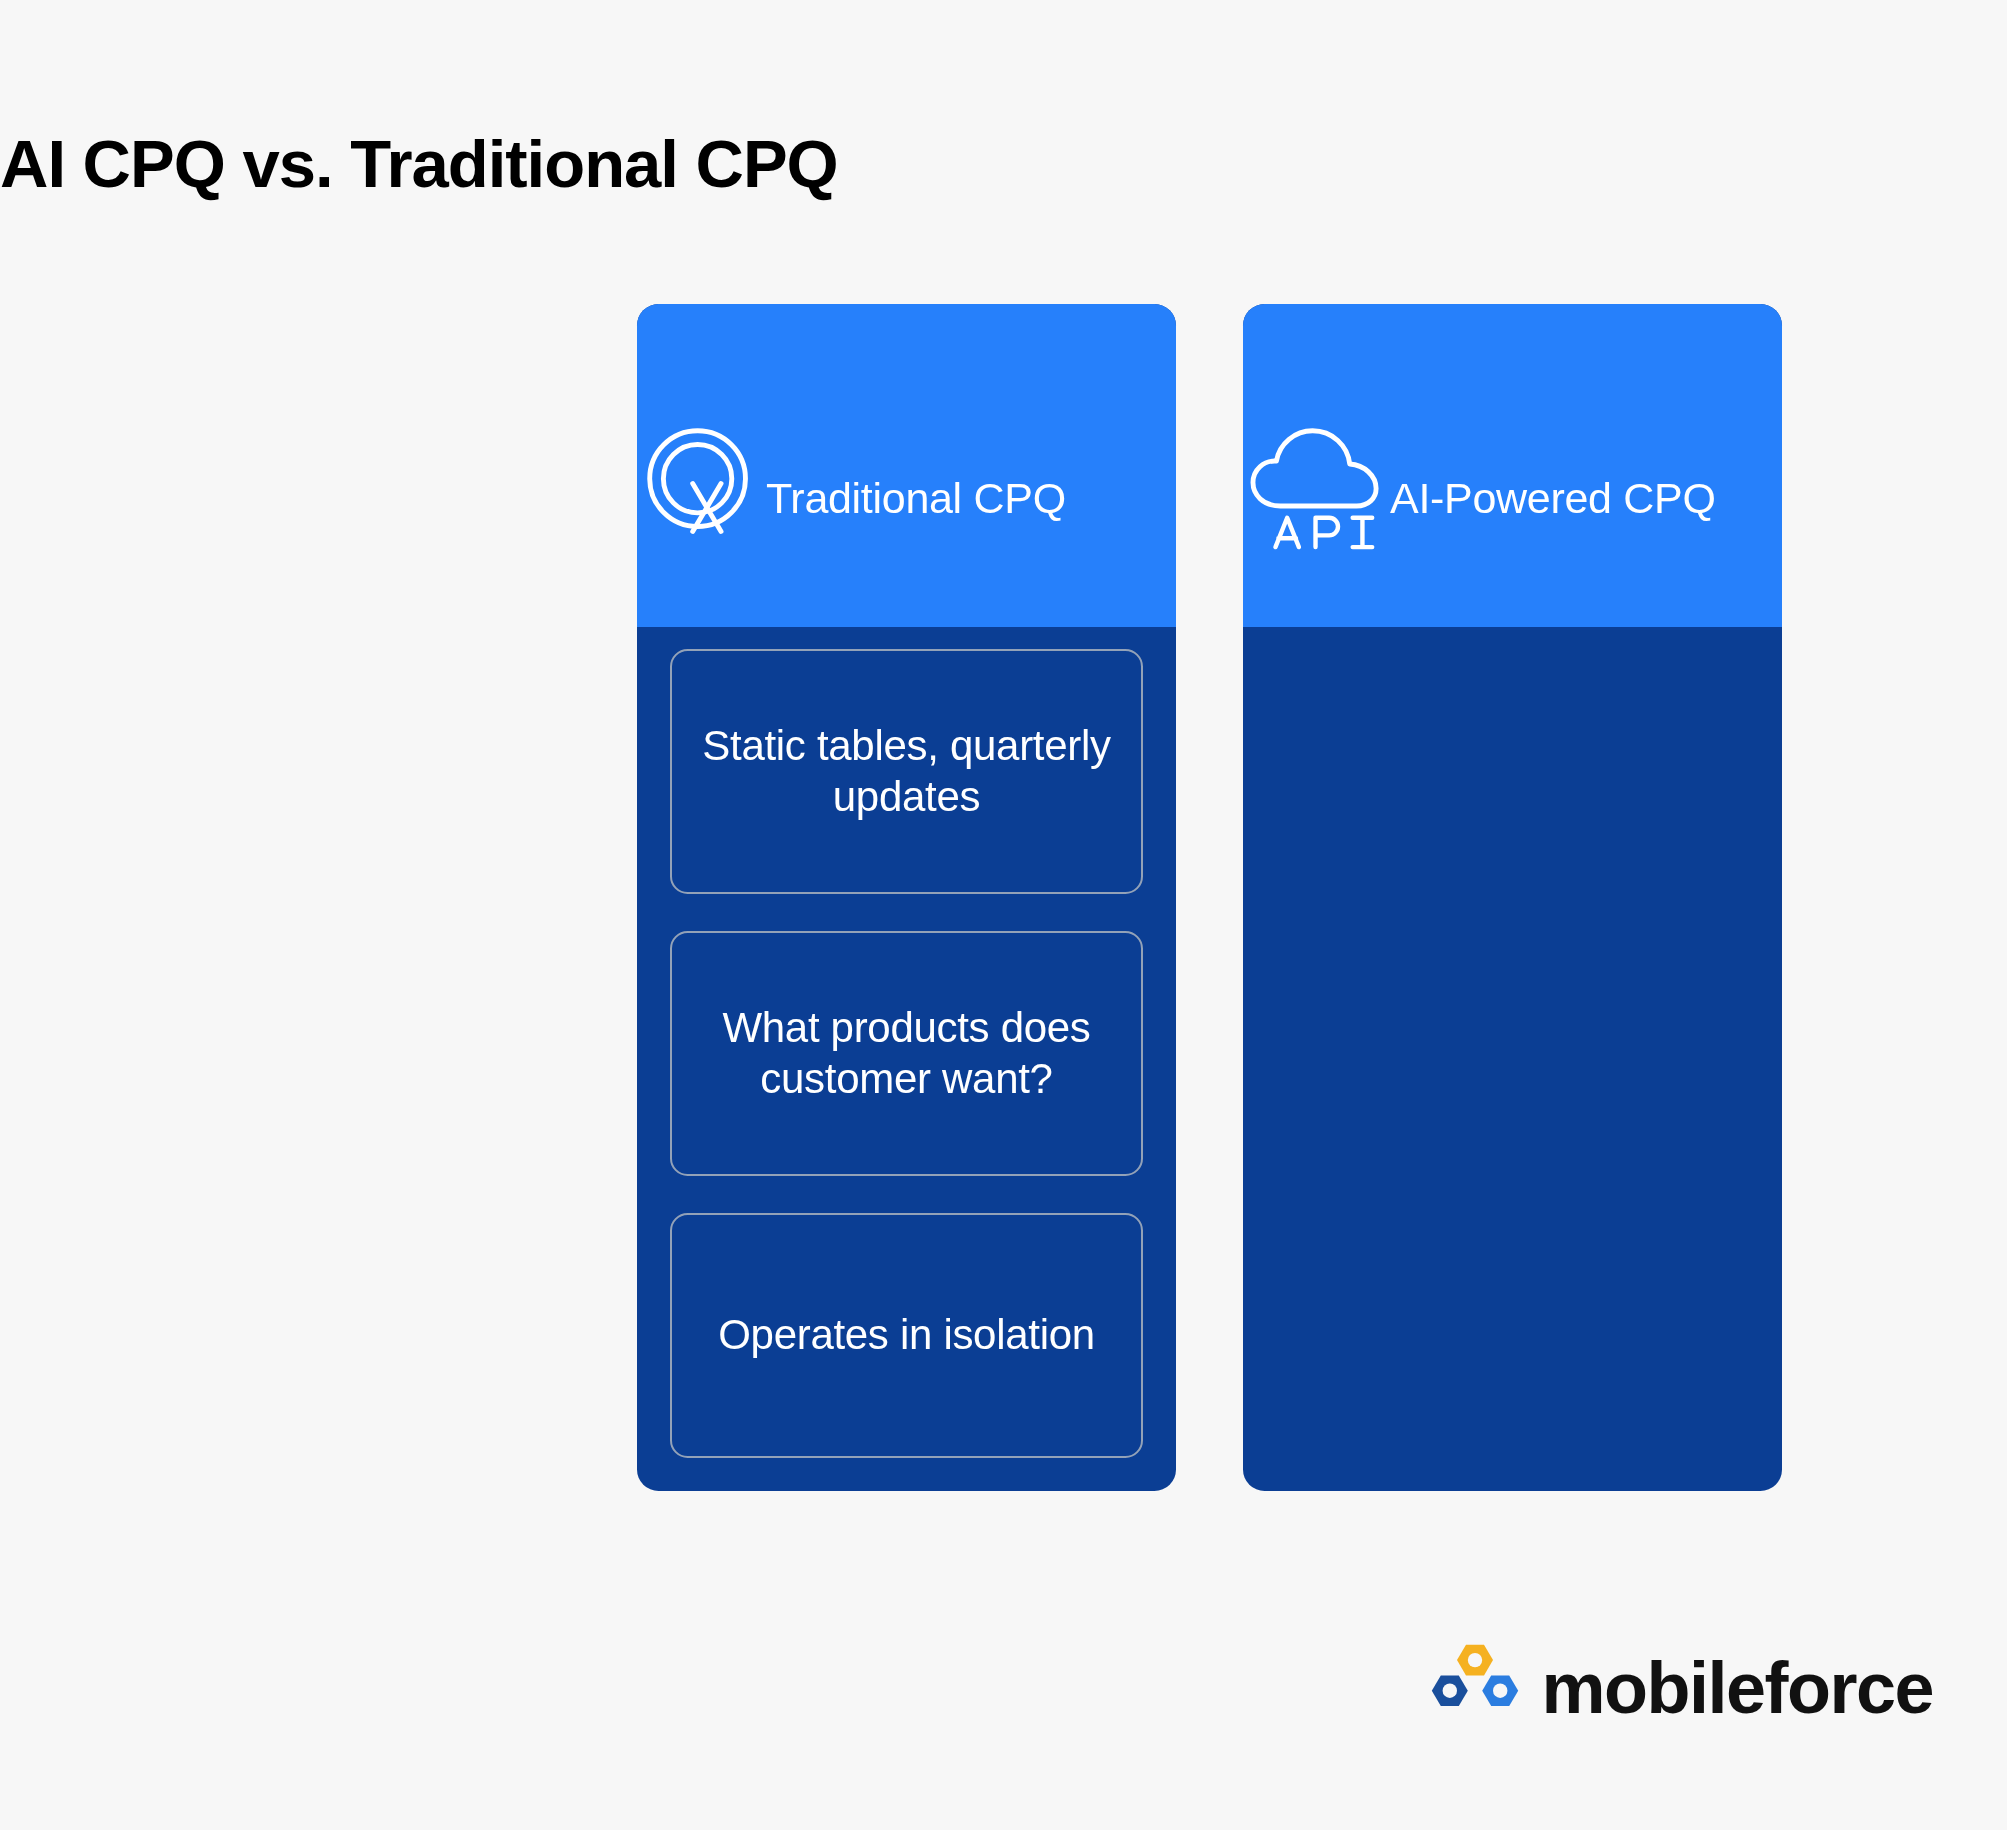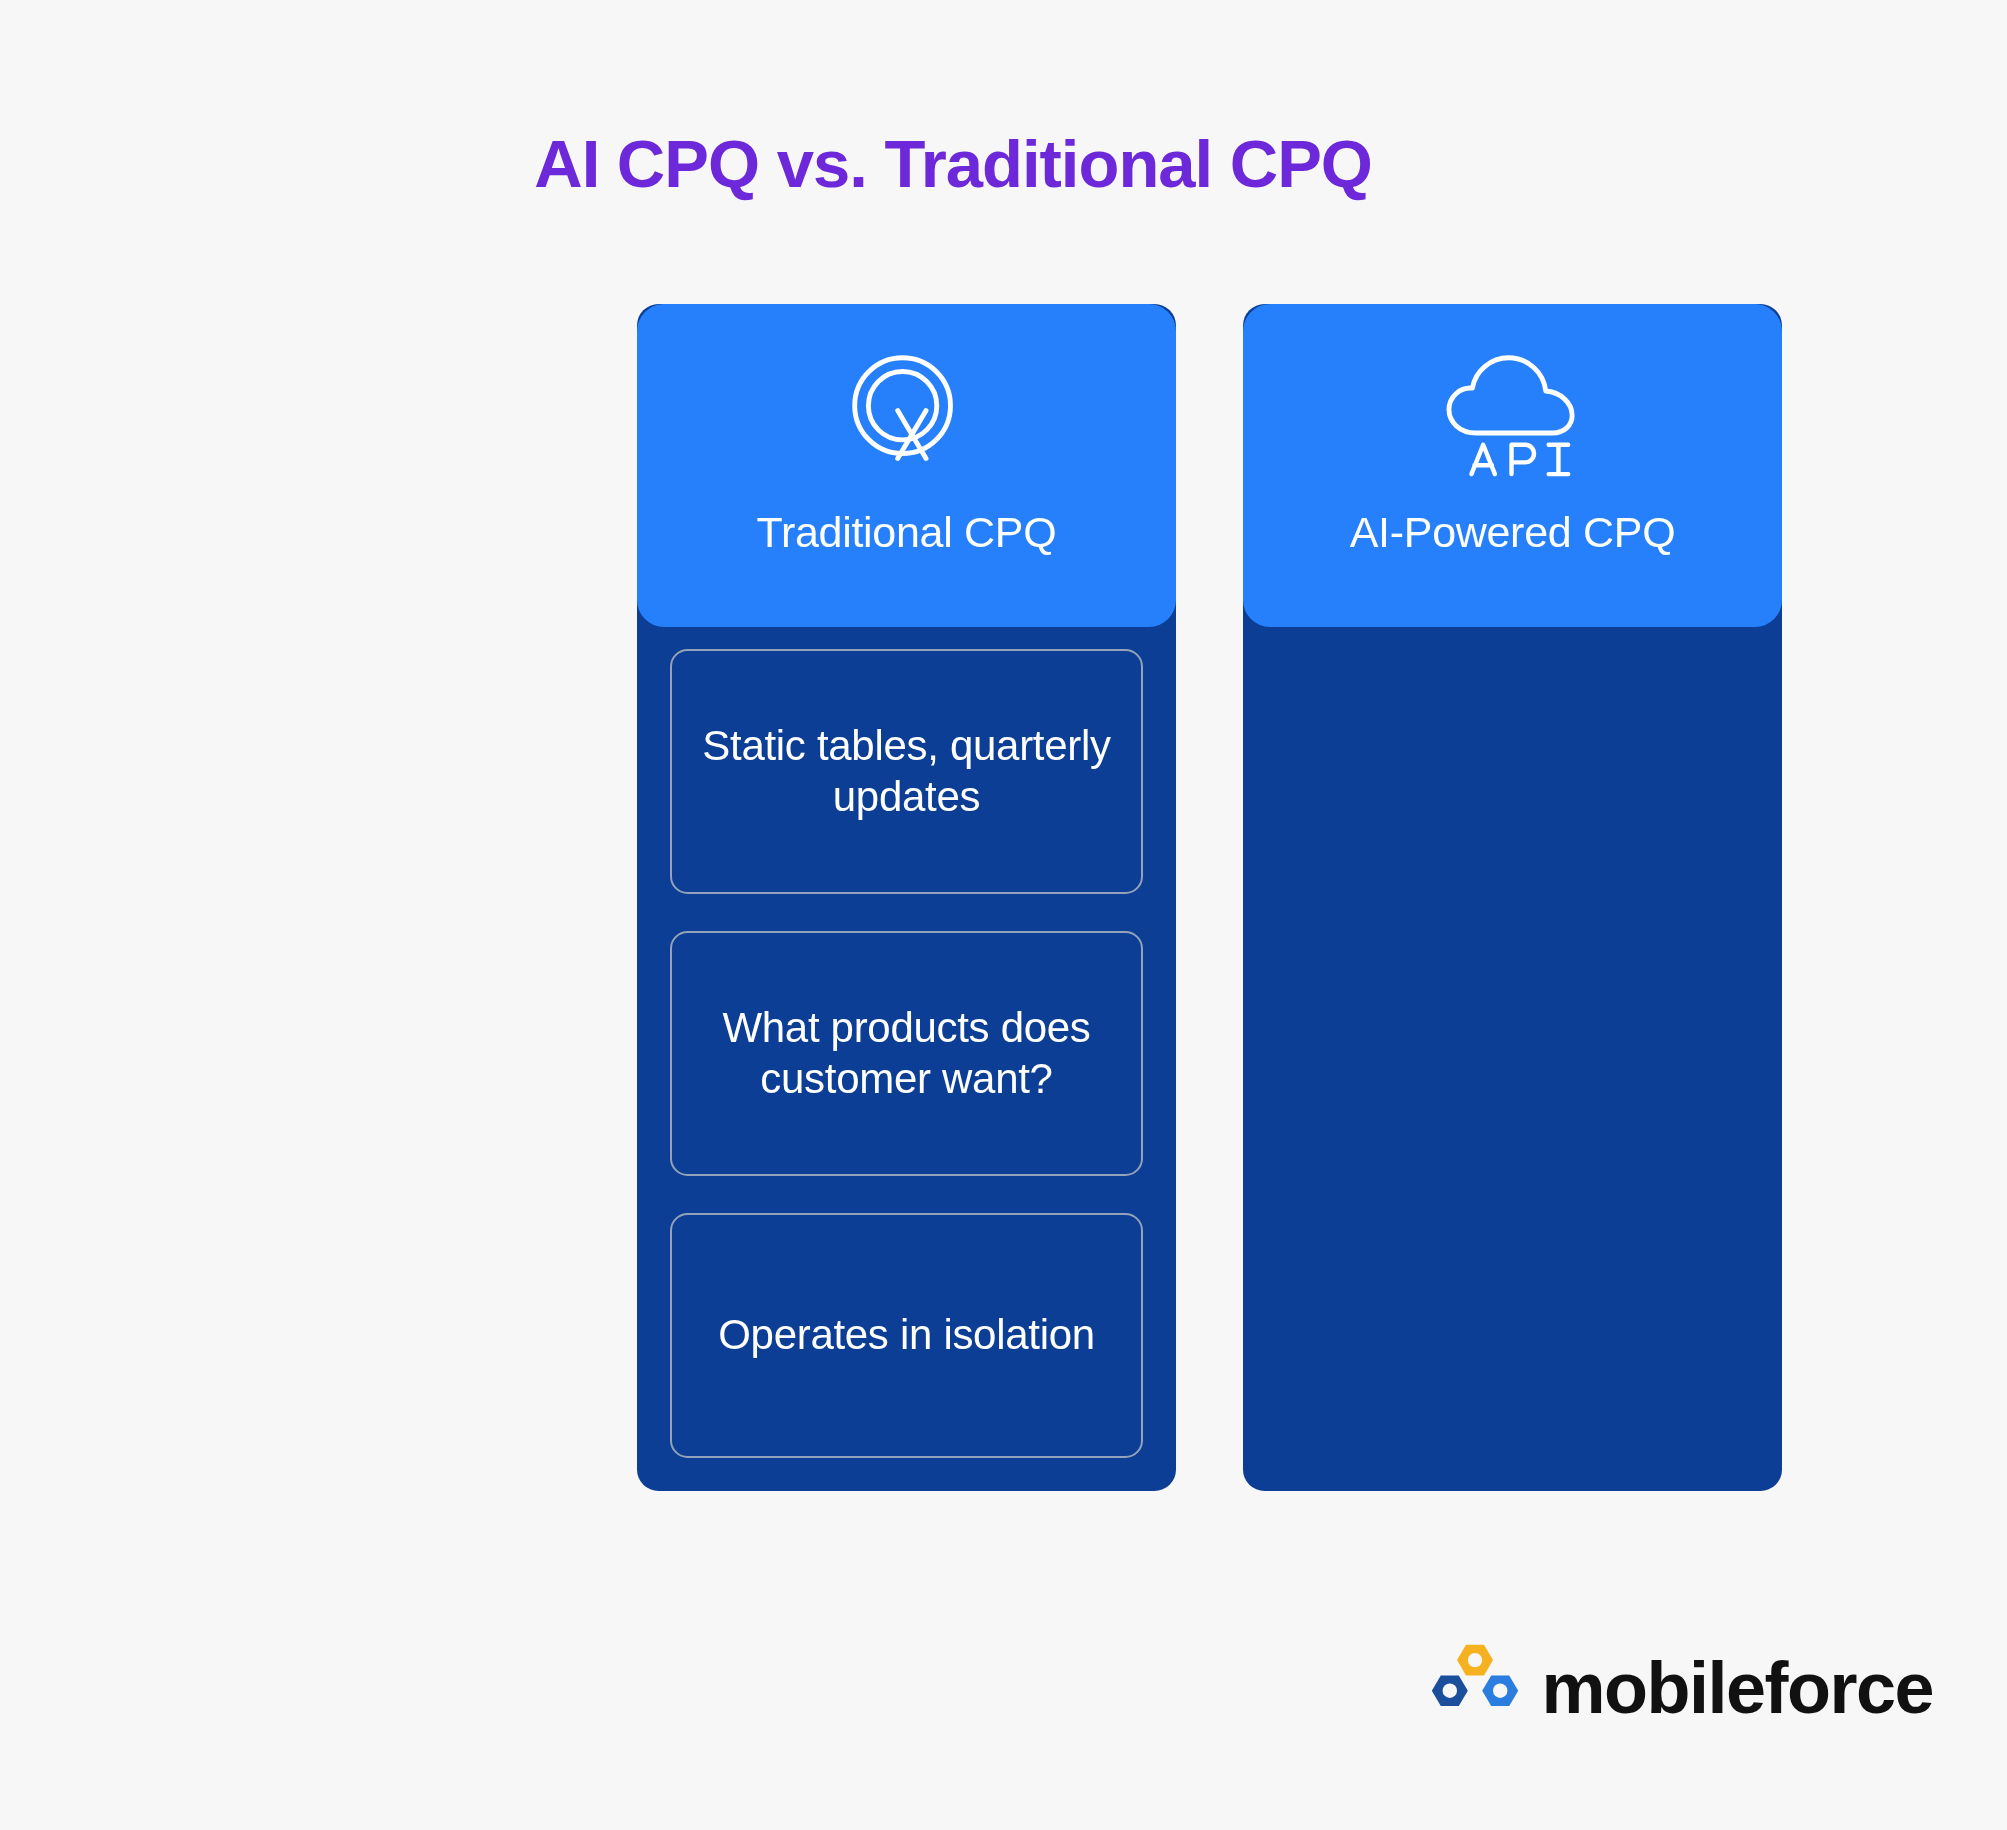--- a/index.html
+++ b/index.html
@@ -13,25 +13,25 @@
     position:relative;
     width:2007px; height:1831px;
     background:#f7f7f7;
   }
 
   
   .title {
     position:absolute;
     left:0; top:125px;
     width:1372px;
-    text-align:right;
+    text-align:left;
     font-size:67px;
     font-weight:bold;
     letter-spacing:-1px;
-    color:#6d28d9;
+    color:#000000;
     font-family:"Liberation Sans", sans-serif;
   }
 
   
   .row-labels {
     position:absolute;
     left:78px; top:627px;
     width:470px;
   }
   .row-label {
@@ -59,25 +59,24 @@
     background:#0b3e94;
     border-radius:21.6px;
     overflow:hidden;
     display:flex;
     flex-direction:column;
   }
   .col-header {
     background:#2680fb;
     height:323px;
     display:flex;
-    flex-direction:column;
+    flex-direction:row;
     align-items:center;
     justify-content:flex-start;
     padding-top:41px;
-    border-radius:27px;
   }
   .col-icon {
     height:137px;
     display:flex;
     align-items:center;
     justify-content:center;
   }
   .col-title {
     margin-top:25.5px;
     font-size:43px;

